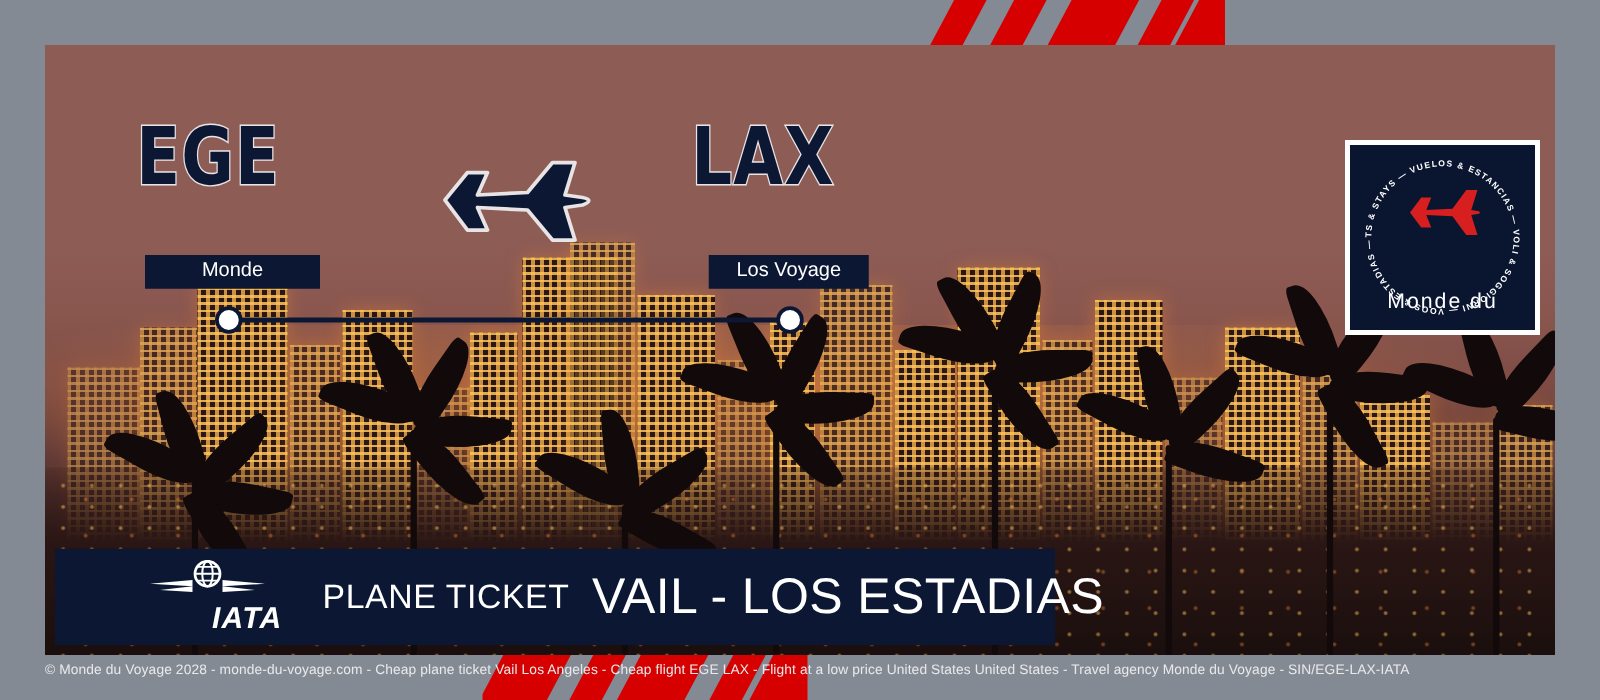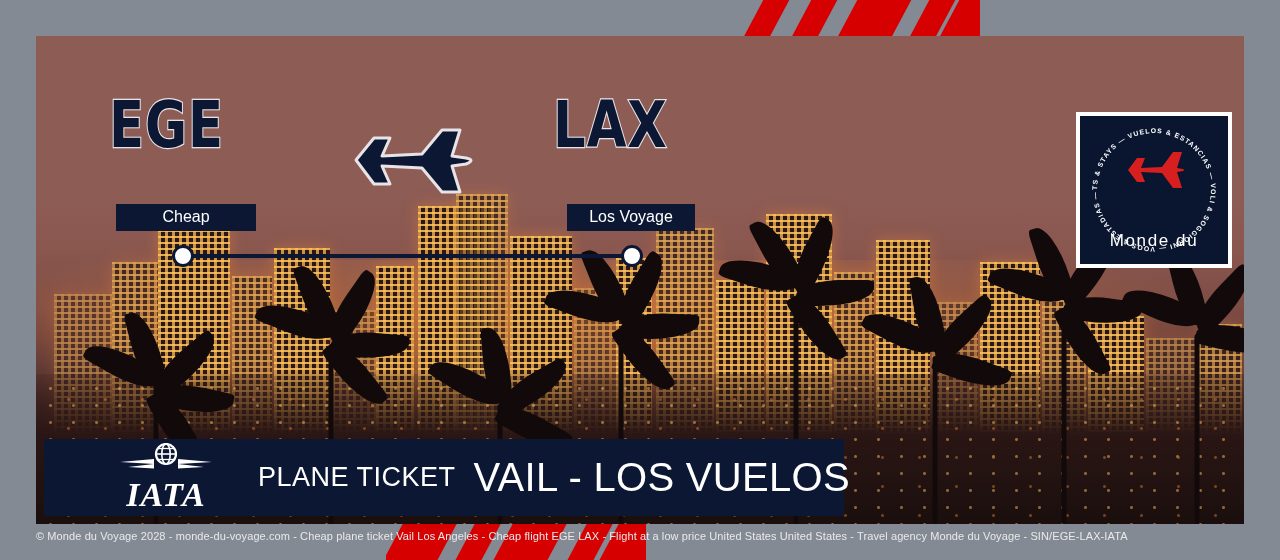--- a/index.html
+++ b/index.html
@@ -149,23 +149,23 @@
 
   
   #ticket-bar {
     position:absolute; left:8px; top:403px; width:800px; height:77px;
     background:#0b1733;
     display:flex; align-items:center;
   }
   #iata-logo { width:120px; margin-left:62px; flex:none; text-align:center; color:#fff; }
   #iata-mark { display:block; margin:0 auto; }
   #iata-word {
-    font-family:Liberation Serif, serif;
-    font-weight:700; font-style:italic; font-size:34px;
-    letter-spacing:1px; line-height:1; margin-top:1px;
+    font-family:Liberation Sans, sans-serif;
+    font-weight:700; font-style:italic; font-size:24px;
+    letter-spacing:1px; line-height:1; margin-top:1px;text-align:right;
   }
   #ticket-kicker {
     margin-left:32px; color:#ffffff; font-size:27px; letter-spacing:.5px;
     font-weight:300; white-space:nowrap;
   }
   #ticket-route {
     margin-left:18px; color:#ffffff; font-size:40px; letter-spacing:.3px;
     white-space:nowrap;
   }
 
@@ -285,21 +285,21 @@
 
   <div class="code" id="code-origin">EGE</div>
   <div class="code" id="code-dest">LAX</div>
 
   <svg id="plane-icon" viewBox="0 0 132 104">
     <path d="M12 52 L30 30 L46 30 L38 48 L78 46 L98 22 L116 22 L108 48
              L122 50 Q132 52 122 56 L108 58 L116 84 L98 84 L78 60 L38 58
              L46 76 L30 76 Z" fill="#0b1733" stroke="#e8e4e6" stroke-width="3" stroke-linejoin="round"></path>
   </svg>
 
-  <div class="city-label" id="label-origin">Cheap</div>
+  <div class="city-label" id="label-origin">Monde</div>
   <div class="city-label" id="label-dest">Los Voyage</div>
 
   <div id="route-line"></div>
   <div class="route-dot" id="dot-origin"></div>
   <div class="route-dot" id="dot-dest"></div>
 
   <div id="brand-badge">
     <svg class="ring-text" viewBox="0 0 156 156">
       <defs>
         <path id="ringpath" d="M 78,78 m -60,0 a 60,60 0 1,1 120,0 a 60,60 0 1,1 -120,0"></path>
@@ -325,21 +325,21 @@
         <line x1="44" y1="5.5" x2="60" y2="5.5" stroke="#fff" stroke-width="1.3"></line>
         <line x1="44" y1="16.5" x2="60" y2="16.5" stroke="#fff" stroke-width="1.3"></line>
         <path d="M40 16 L6 19 L40 21 Z" fill="#fff"></path>
         <path d="M40 21 L14 24 L40 25.5 Z" fill="#fff"></path>
         <path d="M64 16 L98 19 L64 21 Z" fill="#fff"></path>
         <path d="M64 21 L90 24 L64 25.5 Z" fill="#fff"></path>
       </svg>
       <div id="iata-word">IATA</div>
     </div>
     <div id="ticket-kicker">PLANE TICKET</div>
-    <div id="ticket-route">VAIL - LOS VUELOS</div>
+    <div id="ticket-route">VAIL - LOS ESTADIAS</div>
   </div>
 
 </div>
 
 <div id="stripes-bottom">
   <i class="w" style="left:6px"></i>
   <i style="left:78px"></i>
   <i class="w" style="left:116px"></i>
   <i style="left:190px"></i>
   <i class="w" style="left:222px"></i>

